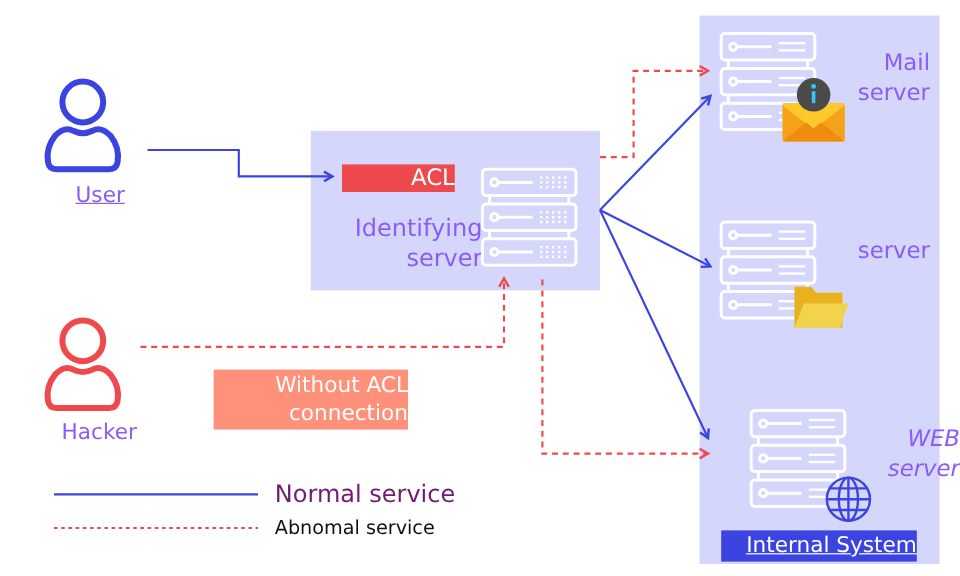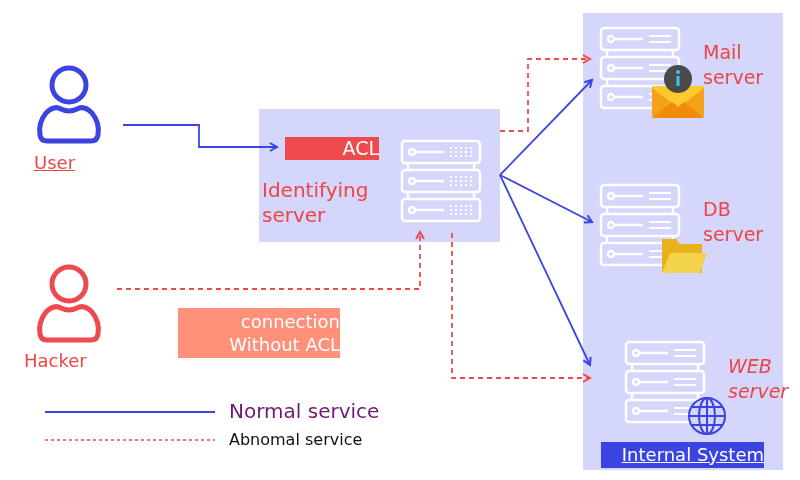--- a/index.html
+++ b/index.html
@@ -1,20 +1,20 @@
 <!DOCTYPE html>
 <html><head>
 <meta charset="utf-8">
 <style>
   html, body { margin: 0; padding: 0; background: #ffffff; }
   body { width: 800px; height: 480px; position: relative; overflow: hidden;
          font-family: "DejaVu Sans", "Liberation Sans", sans-serif; }
   .abs { position: absolute; }
   .panel { background: #d4d6fb; }
-  .lbl { color: #ef4444; font-size: 18px; line-height: 22px; text-align: left; }
+  .lbl { color: #8b5cf6; font-size: 18px; line-height: 22px; text-align: right; }
   .tag { color: #fff; text-align: right; }
   svg { overflow: visible; }
 </style>
 </head>
 <body>
 
 <div class="abs panel" style="left:259px; top:109px; width:241px; height:133px;"></div>
 
 <div class="abs panel" style="left:583px; top:13px; width:200px; height:457px;"></div>
 
@@ -122,22 +122,22 @@
       <rect x="70" y="70" width="2" height="2"></rect>
     <rect x="50" y="74" width="2" height="2"></rect>
       <rect x="55" y="74" width="2" height="2"></rect>
       <rect x="60" y="74" width="2" height="2"></rect>
       <rect x="65" y="74" width="2" height="2"></rect>
       <rect x="70" y="74" width="2" height="2"></rect>
   </g>
 </svg>
 
 <div class="abs tag" style="left:178px; top:308px; width:162px; height:50px; background:#ff917b; font-size:18px; line-height:23px; padding-top:2px; box-sizing:border-box;">
+  <div>Without ACL</div>
   <div>connection</div>
-  <div>Without ACL</div>
 </div>
 
 <div class="abs" style="left:598px; top:26px; width:180px; height:95px;">
   <svg style="position:absolute; left:0; top:0;" width="84" height="84" viewBox="0 0 82 84">
     <g fill="none" stroke="#ffffff" stroke-width="2.5">
       <rect x="2" y="2" width="78" height="22" rx="3"></rect>
         <rect x="2" y="31" width="78" height="22" rx="3"></rect>
         <rect x="2" y="60" width="78" height="22" rx="3"></rect>
       <line x1="8" y1="24" x2="8" y2="31"></line>
         <line x1="74" y1="24" x2="74" y2="31"></line>
@@ -197,21 +197,20 @@
         <rect x="50" y="44" width="22" height="2"></rect>
       <rect x="50" y="67" width="22" height="2"></rect>
         <rect x="50" y="73" width="22" height="2"></rect>
     </g>
   </svg>
   <svg style="position:absolute; left:62px; top:52px;" width="48" height="42" viewBox="0 0 48 42">
     <path d="M2,4 L16,4 L20,9 L42,9 L42,38 L2,38 Z" fill="#e8b21e"></path>
     <path d="M10,18 L47,18 L40,38 L2,38 Z" fill="#f3d24c"></path>
   </svg>
   <div class="lbl" style="position:absolute; left:105px; top:14px; width:72px; font-size:19px; line-height:25px;">
-    <div>DB</div>
     <div>server</div>
   </div>
 </div>
 
 <div class="abs" style="left:623px; top:340px; width:180px; height:95px;font-style:italic;">
   <svg style="position:absolute; left:0; top:0;" width="84" height="84" viewBox="0 0 82 84">
     <g fill="none" stroke="#ffffff" stroke-width="2.5">
       <rect x="2" y="2" width="78" height="22" rx="3"></rect>
         <rect x="2" y="31" width="78" height="22" rx="3"></rect>
         <rect x="2" y="60" width="78" height="22" rx="3"></rect>

